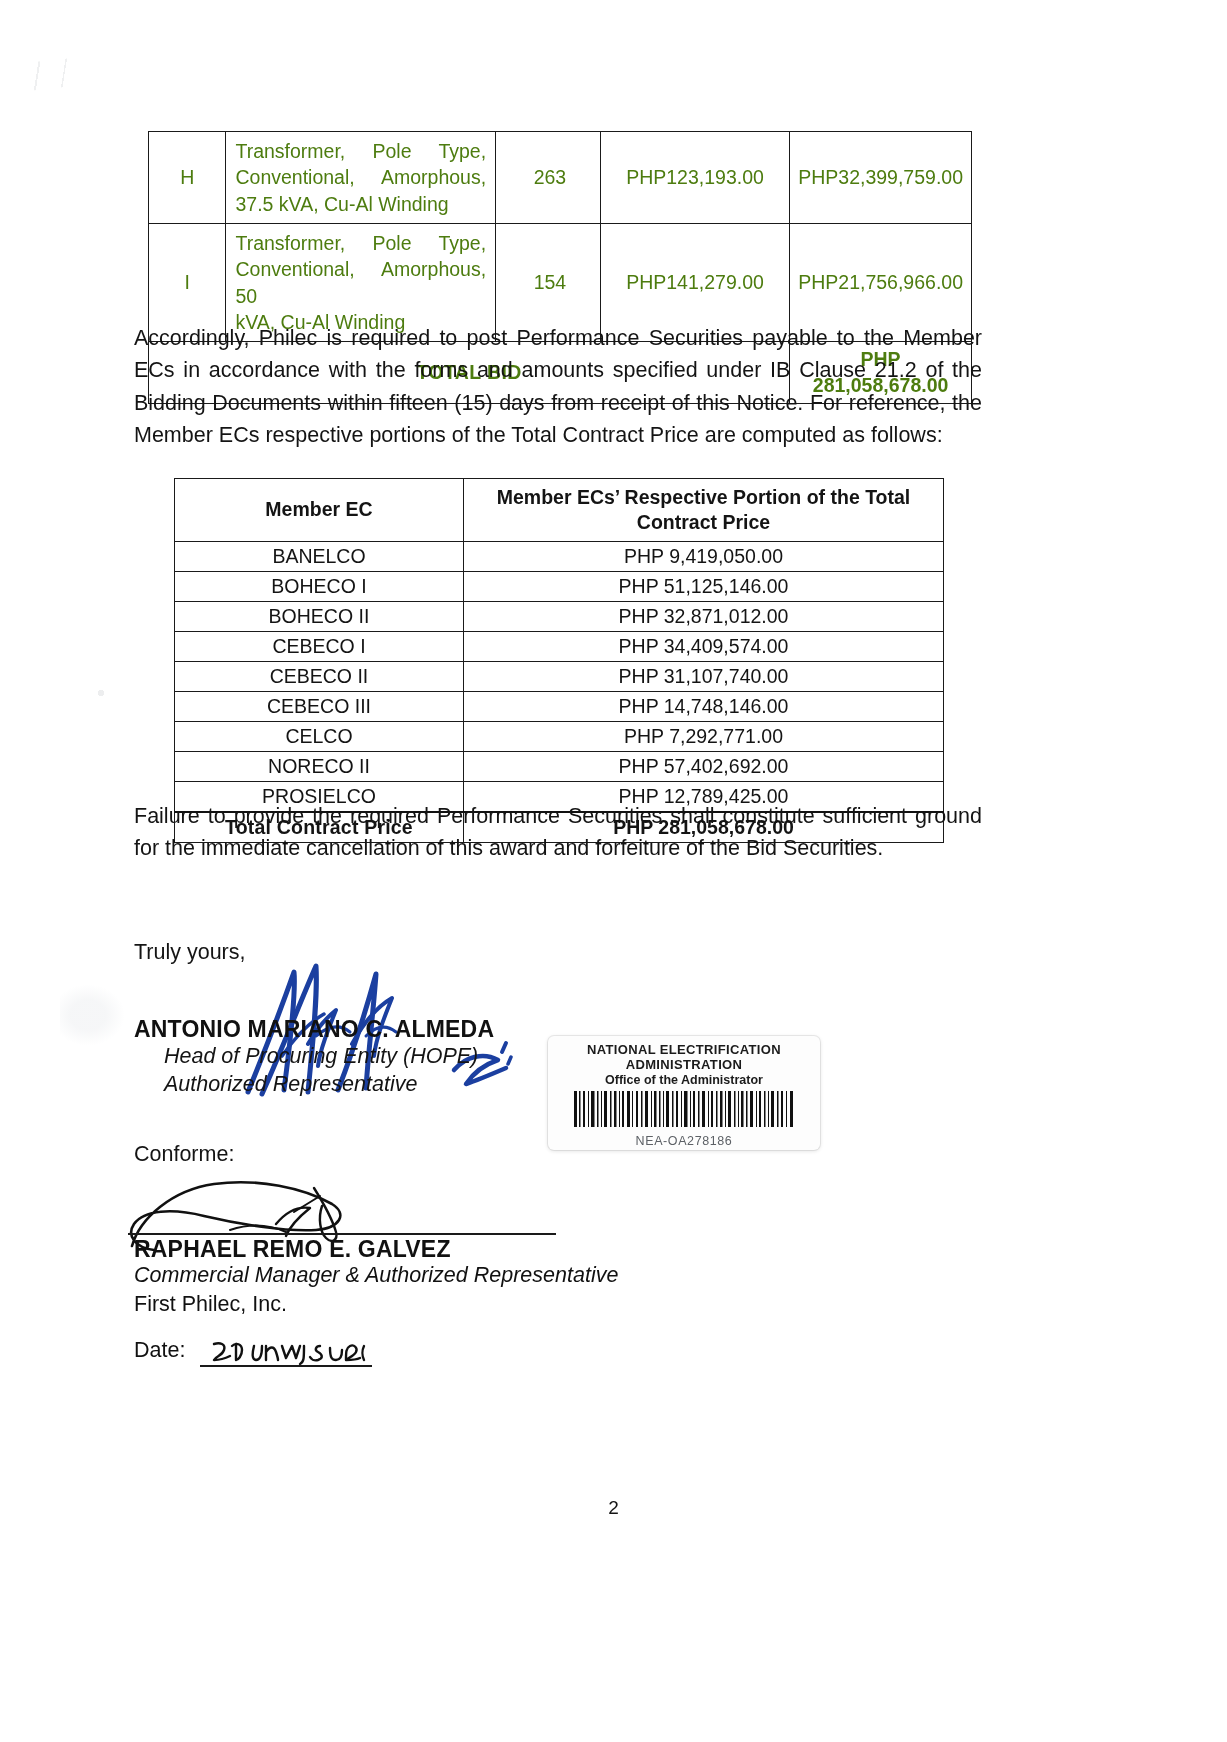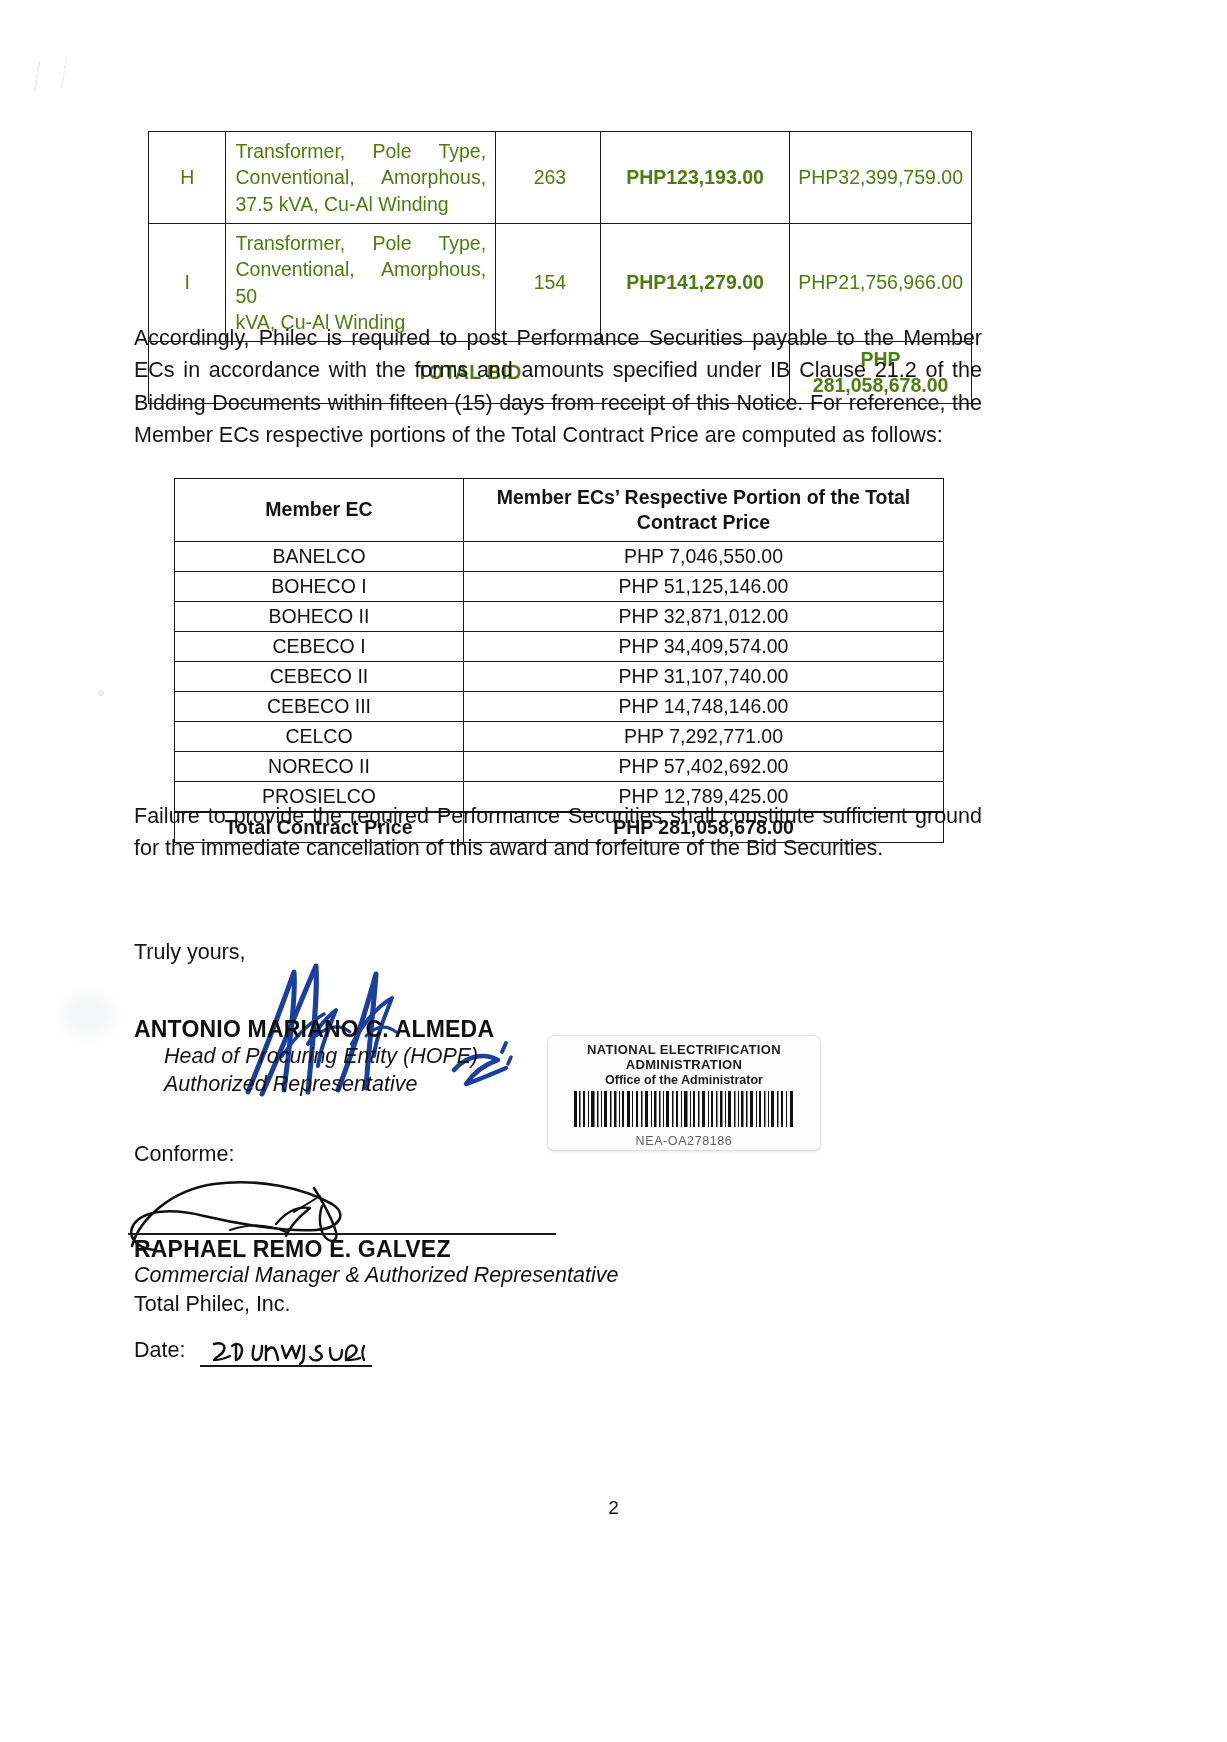--- a/index.html
+++ b/index.html
@@ -70,21 +70,20 @@
     text-align-last: left;
   }
   .bid-table .c-qty {
     width: 92px;
     text-align: center;
     padding-left: 12px;
   }
   .bid-table .c-unit {
     width: 178px;
     text-align: center;
-    font-weight: bold;
   }
   .bid-table .c-amt {
     text-align: center;
   }
   .bid-table .total-label {
     text-align: center;
     font-weight: bold;
     letter-spacing: .4px;
   }
   .bid-table .total-value {
@@ -318,21 +317,21 @@
   <table class="ec-table">
     <thead>
       <tr>
         <th class="col-ec">Member EC</th>
         <th class="col-amt">Member ECs’ Respective Portion of the Total Contract Price</th>
       </tr>
     </thead>
     <tbody>
       <tr>
         <td>BANELCO</td>
-        <td>PHP 7,046,550.00</td>
+        <td>PHP 9,419,050.00</td>
       </tr>
       <tr>
         <td>BOHECO I</td>
         <td>PHP 51,125,146.00</td>
       </tr>
       <tr>
         <td>BOHECO II</td>
         <td>PHP 32,871,012.00</td>
       </tr>
       <tr>
@@ -465,21 +464,21 @@
         <path d="M158 58 C168 46, 180 40, 192 42 C182 50, 172 60, 168 70" stroke-width="2.4"></path>
         <path d="M176 46 l26 -16" stroke-width="2"></path>
         <path d="M112 64 C130 58, 150 58, 168 66" stroke-width="2"></path>
       </g>
     </svg>
   </div>
 
   <div class="conf-rule"></div>
   <div class="conf-name">RAPHAEL REMO E. GALVEZ</div>
   <div class="conf-role">Commercial Manager &amp; Authorized Representative</div>
-  <div class="conf-company">Total Philec, Inc.</div>
+  <div class="conf-company">First Philec, Inc.</div>
 
   <div class="date-row">Date:</div>
   <div class="date-rule"></div>
   <div class="date-hand" title="25 JULY 2025">
     <svg width="160" height="30" viewBox="0 0 160 30">
       <g fill="none" stroke="#111111" stroke-linecap="round" stroke-linejoin="round" stroke-width="2.4">
         <path d="M6 8 C12 6, 18 8, 16 14 C14 20, 8 20, 6 24 C12 24, 18 22, 22 20"></path>
         <path d="M28 8 C28 18, 28 24, 28 24 M24 10 C28 6, 34 8, 34 14 C34 20, 30 24, 28 24"></path>
         <path d="M46 10 C44 18, 44 24, 48 24 C52 24, 54 18, 54 10"></path>
         <path d="M58 10 C58 18, 58 24, 58 24 M58 16 C62 10, 66 10, 68 16 C70 22, 70 24, 70 24"></path>

